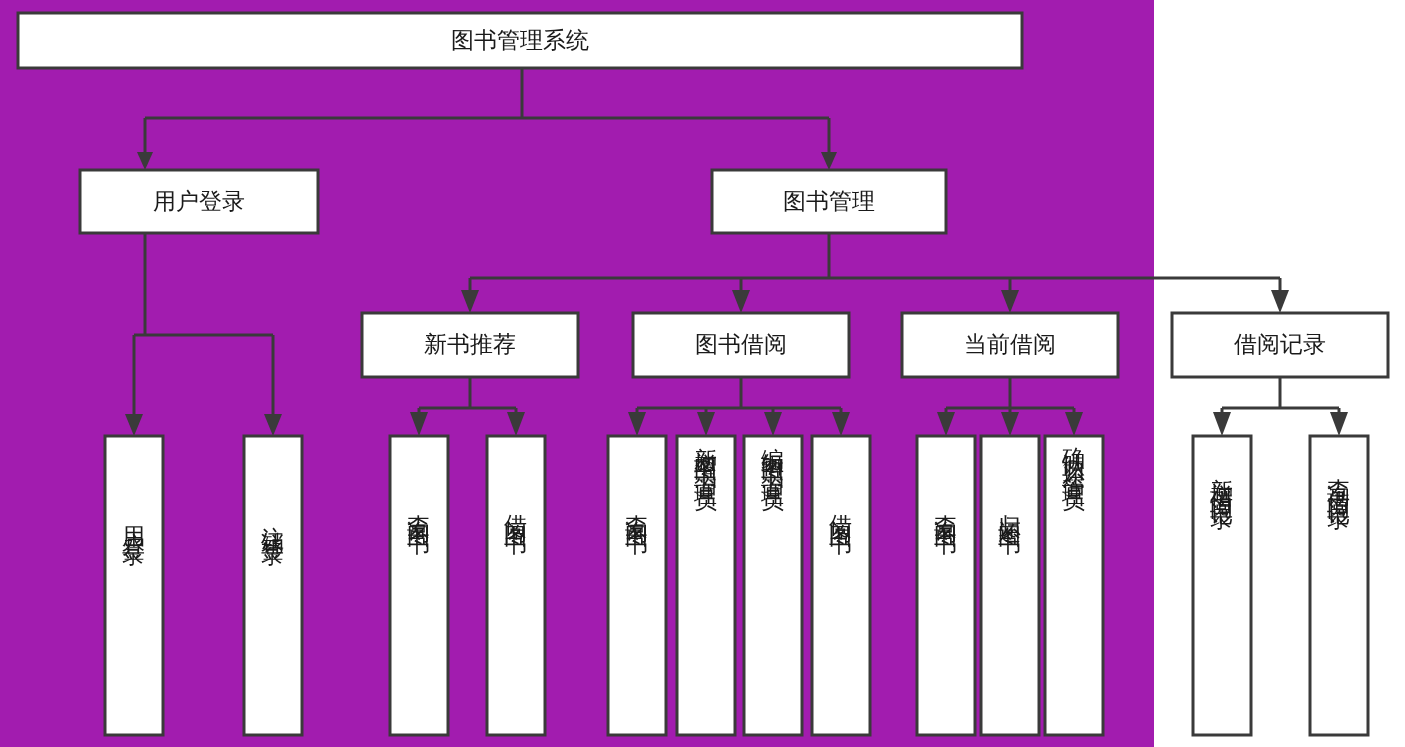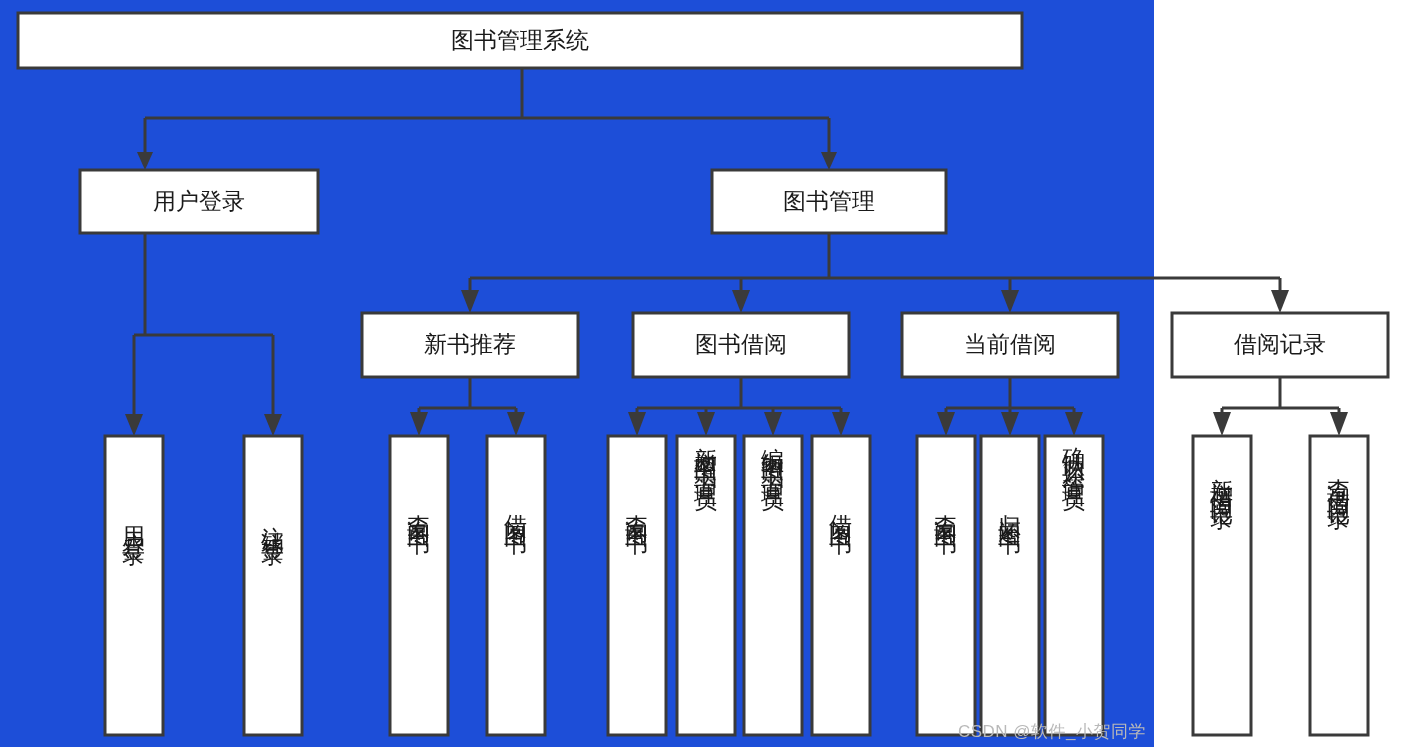--- a/index.html
+++ b/index.html
@@ -11,21 +11,21 @@
   body {
     width: 1405px;
     height: 747px;
     font-family: "Liberation Sans", "DejaVu Sans", sans-serif;
     overflow: hidden;
   }
   #diagram-root {
     position: relative;
     width: 1154px;
     height: 747px;
-    background: #1d4ed8;
+    background: #a21caf;
   }
   svg#tree-svg {
     position: absolute;
     left: 0;
     top: 0;
     width: 1405px;
     height: 747px;
     display: block;
   }
   .node-rect {
@@ -229,15 +229,14 @@
       <rect class="node-rect" x="1193" y="436" width="58" height="299"></rect>
       <text class="node-label-v" x="1222" y="478" writing-mode="tb" glyph-orientation-vertical="0" style="letter-spacing:6px">新增借阅记录</text>
     </g>
     <g>
       <rect class="node-rect" x="1310" y="436" width="58" height="299"></rect>
       <text class="node-label-v" x="1339" y="478" writing-mode="tb" glyph-orientation-vertical="0" style="letter-spacing:6px">查询借阅记录</text>
     </g>
 
   </svg>
 
-  <div class="watermark">CSDN @软件_小贺同学</div>
 
 </div>
 
 </body></html>

